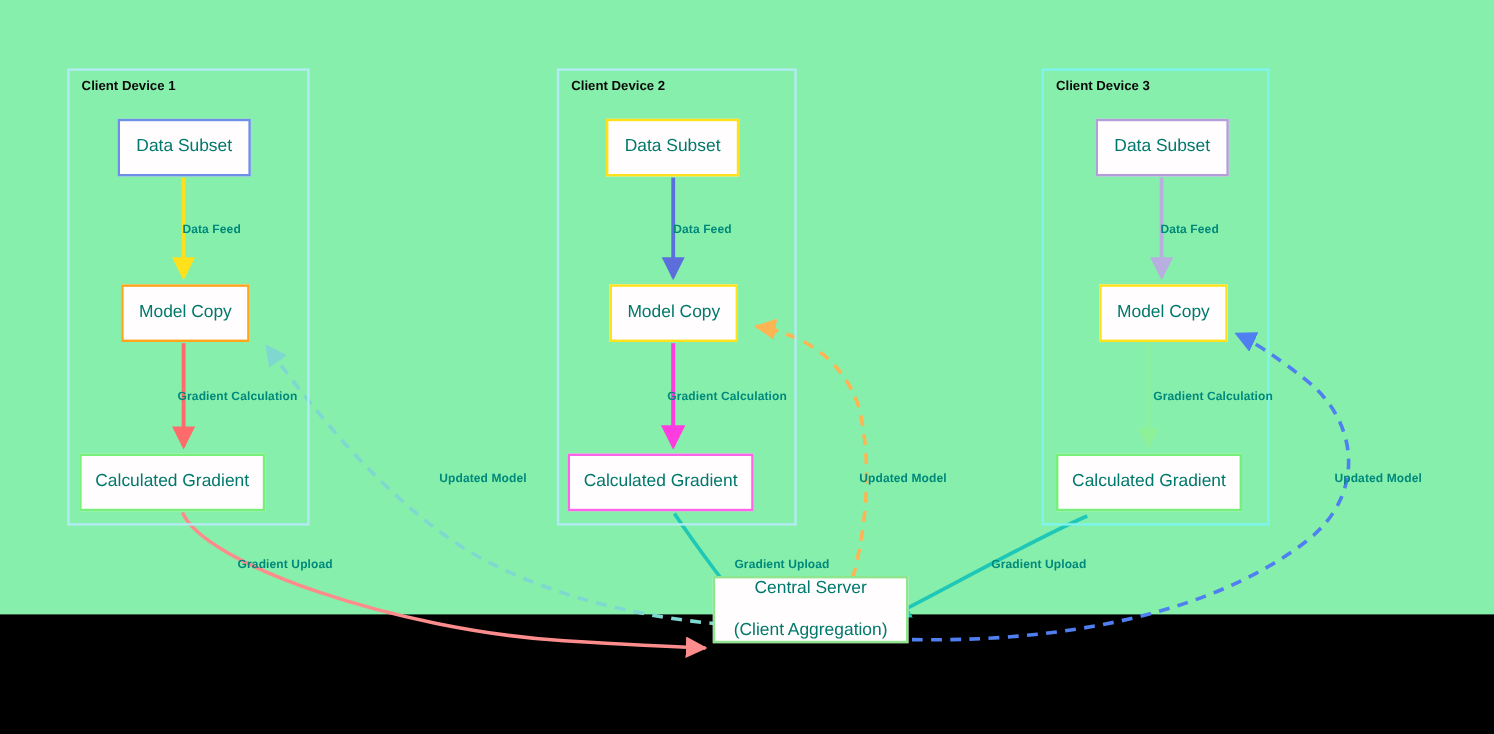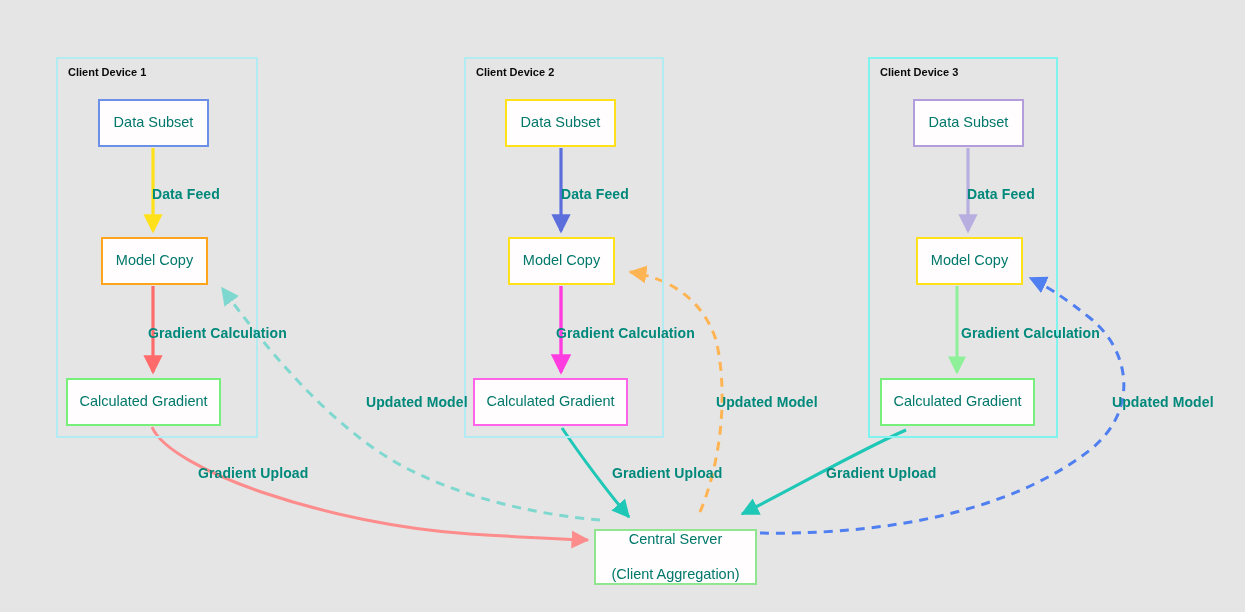--- a/index.html
+++ b/index.html
@@ -1,23 +1,23 @@
 <!DOCTYPE html>
 <html><head>
 <meta charset="utf-8">
 <style>
   html,body{margin:0;padding:0;background:#000;}
   body{width:1245px;height:612px;overflow:hidden;font-family:"Liberation Sans",sans-serif;}
-  #stage{position:relative;width:1245px;height:612px;background:#e5e5e5;}
+  #stage{position:relative;width:1245px;height:512px;background:#86efac;}
   svg.layer{position:absolute;left:0;top:0;width:1245px;height:612px;overflow:visible;}
   .node{position:absolute;background:#fffdfd;display:flex;align-items:center;justify-content:center;
         text-align:center;color:#00786b;font-size:14.5px;line-height:1.18;box-sizing:border-box;}
   .node span{display:block;padding:0 6px;}
   .cluster{position:absolute;box-sizing:border-box;background:transparent;}
-  .edge-label{position:absolute;color:#00897b;font-size:14px;font-weight:bold;white-space:nowrap;
+  .edge-label{position:absolute;color:#00897b;font-size:10px;font-weight:bold;white-space:nowrap;
               letter-spacing:.1px;}
   .cluster-title{position:absolute;color:#0a0a0a;font-size:11px;font-weight:bold;white-space:nowrap;}
 </style>
 </head>
 <body>
 
 <div id="stage">
 
   <svg class="layer">
     <defs>
@@ -108,21 +108,21 @@
   <div class="node" style="left:913px;top:99px;width:111px;height:48px;border:2.5px solid #b39ddb;">
     <span>Data Subset</span>
     </div>
   <div class="node" style="left:916px;top:237px;width:107px;height:48px;border:2.5px solid #ffe11b;">
     <span>Model Copy</span>
     </div>
   <div class="node" style="left:880px;top:378px;width:155px;height:48px;border:2.5px solid #76ef7b;">
     <span>Calculated Gradient</span>
     </div>
 
-  <div class="node" style="left:594px;top:529px;width:163px;height:56px;border:2.5px solid #8fe68f;">
+  <div class="node" style="left:594px;top:480px;width:163px;height:56px;border:2.5px solid #8fe68f;">
     <span>
       <span>Central Server</span><br>
       <span>(Client Aggregation)</span>
     </span>
   </div>
 
   <div class="edge-label" style="left:152px;top:186px;">Data Feed</div>
   <div class="edge-label" style="left:148px;top:325px;">Gradient Calculation</div>
   <div class="edge-label" style="left:561px;top:186px;">Data Feed</div>
   <div class="edge-label" style="left:556px;top:325px;">Gradient Calculation</div>

